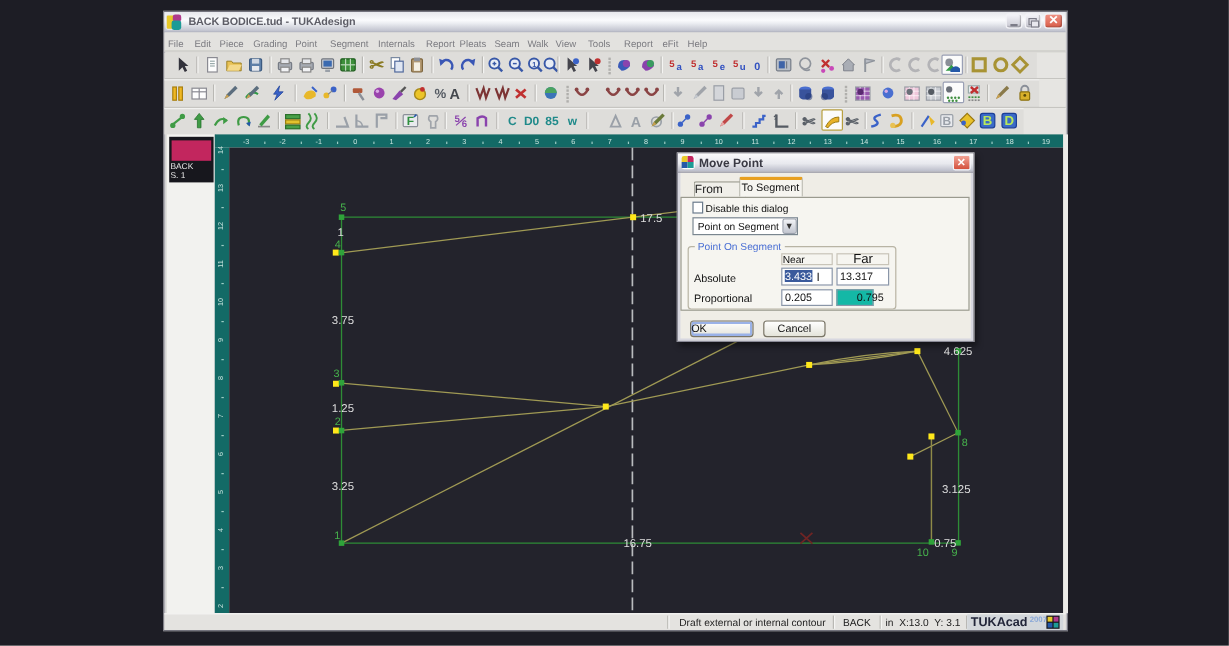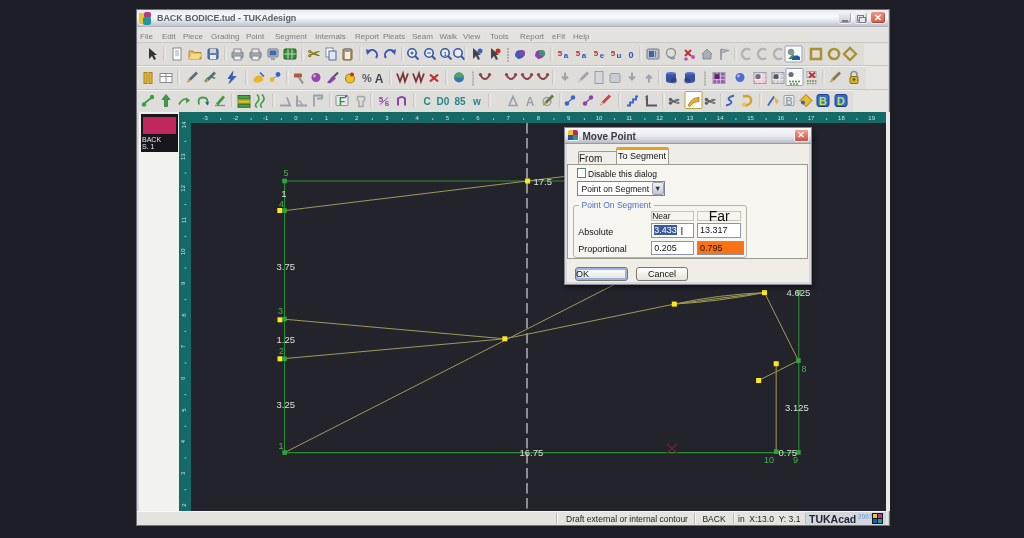--- a/index.html
+++ b/index.html
@@ -774,21 +774,21 @@
 <div class="abs" style="left:578px;top:150.5px;width:44px;height:13px;background:#f0efe9;border:1px solid #9a9a8e;border-bottom:none;border-radius:2px 2px 0 0;font-size:10px;color:#222;text-align:left;line-height:13px">From Point</div>
 <div class="abs" style="left:615.5px;top:147.0px;width:53px;height:16.5px;background:#f6f5f0;border:1px solid #9a9a8e;border-bottom:none;border-top:3px solid #e8a020;border-radius:2px 2px 0 0;font-size:9px;color:#111;text-align:center;line-height:13px">To Segment</div>
 <div class="abs" style="left:567.0px;top:163.5px;width:241px;height:95.5px;background:#f6f5f0;border:1px solid #9a9a8e;border-top-color:#9a9a8e"></div>
 <div class="abs" style="left:576.5px;top:168.0px;width:9.5px;height:9.5px;background:#fff;border:1px solid #6a7a8a"></div>
 <div class="abs" style="left:588.0px;top:168.5px;font-size:8.5px;color:#111">Disable this dialog</div>
 <div class="abs" style="left:576.5px;top:181.0px;width:88px;height:15px;background:#fff;border:1px solid #7a868f;font-size:8.5px;color:#111;line-height:14px;padding-left:4px">Point on Segment</div>
 <div class="abs" style="left:652.0px;top:182.3px;width:11.5px;height:12.5px;background:linear-gradient(#f2f3f6,#c2c6d0);border:1px solid #9aa0ac;border-radius:2px;text-align:center;font-size:7.5px;color:#333;line-height:12px">▼</div>
 <div class="abs" style="left:572.5px;top:204.5px;width:174px;height:53px;border:1px solid #b8b4a4;border-radius:3px"></div>
 <div class="abs" style="left:578.5px;top:199.5px;background:#f6f5f0;padding:0 3px;font-size:8.5px;color:#4a6fd4">Point On Segment</div>
 <div class="abs" style="left:651.2px;top:210.5px;width:43.2px;height:10px;border:1px solid #c8c4b8;font-size:8.5px;color:#111;text-align:left;line-height:9px">Near</div>
-<div class="abs" style="left:697.0px;top:210.5px;width:44.4px;height:10px;border:1px solid #c8c4b8;font-size:14px;color:#111;text-align:center;line-height:9px">Far</div>
+<div class="abs" style="left:697.0px;top:210.5px;width:44.4px;height:10px;border:1px solid #c8c4b8;font-size:11px;color:#111;text-align:center;line-height:9px">Far</div>
 <div class="abs" style="left:578.3px;top:226.5px;font-size:9px;color:#111">Absolute</div>
 <div class="abs" style="left:578.3px;top:244.0px;font-size:9px;color:#111">Proportional</div>
 <div class="abs" style="left:651.2px;top:222.9px;width:43.2px;height:14.8px;background:#fff;border:1px solid #8a96a8;font-size:9px;color:#111;line-height:13px;padding-left:2px"><span style="background:#3a5a9c;color:#fff">3.433</span></div>
 <div class="abs" style="left:697.0px;top:222.9px;width:44.4px;height:14.8px;background:#fff;border:1px solid #8a96a8;font-size:9px;color:#111;line-height:13px;padding-left:2px">13.317</div>
 <div class="abs" style="left:651.2px;top:240.7px;width:43.2px;height:14.8px;background:#fff;border:1px solid #8a96a8;font-size:9px;color:#111;line-height:13px;padding-left:2px">0.205</div>
-<div class="abs" style="left:697.0px;top:240.7px;width:47px;height:14.8px;background:#f97316;border:1px solid #8a96a8;font-size:9px;color:#111;line-height:13px;padding-left:2px">0.795</div>
+<div class="abs" style="left:697.0px;top:240.7px;width:31px;height:14.8px;background:#14b8a6;border:1px solid #8a96a8;font-size:9px;color:#111;line-height:13px;padding-left:16px">0.795</div>
 <div class="abs" style="left:680.5px;top:225.5px;font-size:10px;color:#222">I</div>
 <div class="abs" style="left:575.0px;top:267.4px;width:53.4px;height:13.5px;background:linear-gradient(#ffffff,#e4e4da);border:1px solid #7a7668;border-radius:3px;box-shadow:inset 0 0 0 2px #9ab2e8;font-size:9px;color:#111;line-height:12.5px">OK</div>
 <div class="abs" style="left:636.0px;top:267.4px;width:52px;height:13.5px;background:linear-gradient(#ffffff,#e4e4da);border:1px solid #7a7668;border-radius:3px;font-size:9px;color:#111;text-align:center;line-height:12.5px">Cancel</div>
 </body></html>

